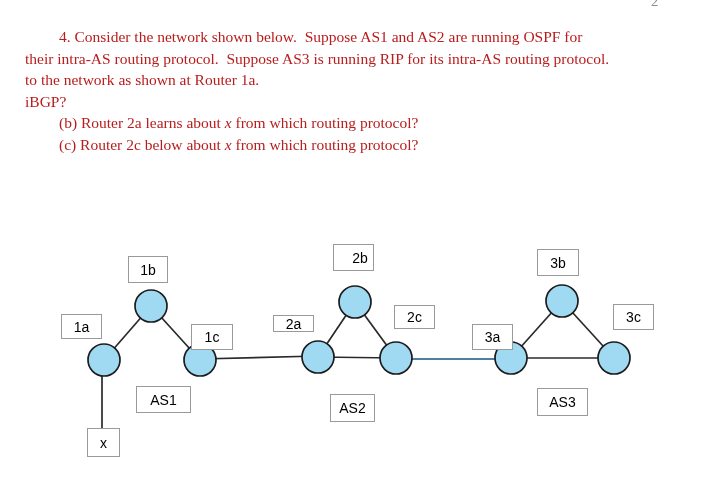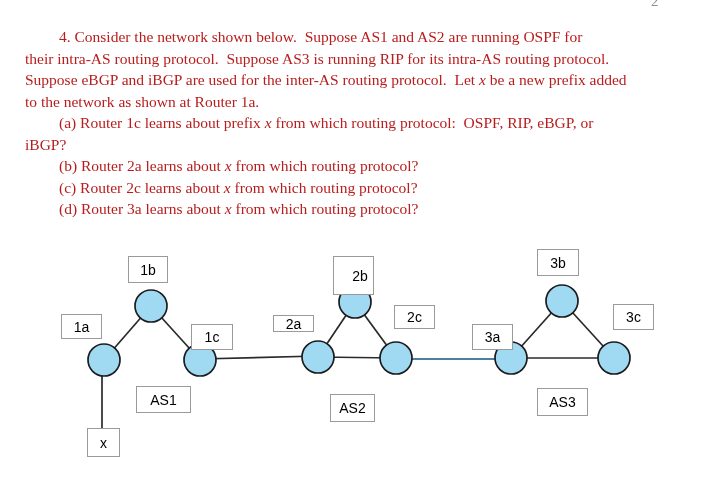--- a/index.html
+++ b/index.html
@@ -57,27 +57,24 @@
 </head>
 <body>
 
 <div class="page">
 
   <div class="page-number">2</div>
 
   <div class="qtext">
     <div class="qline indent"><span>4. Consider the network shown below.  Suppose AS1 and AS2 are running OSPF for</span></div>
     <div class="qline"><span>their intra-AS routing protocol.  Suppose AS3 is running RIP for its intra-AS routing protocol.</span></div>
-    <div class="qline"><span>Suppose eBGP and iBGP are used for the inter-AS routing protocol.  Let </span><span class="it">x</span><span> be a new prefix added</span></div>
     <div class="qline"><span>to the network as shown at Router 1a.</span></div>
-    <div class="qline indent"><span>(a) Router 1c learns about prefix </span><span class="it">x</span><span> from which routing protocol:  OSPF, RIP, eBGP, or</span></div>
     <div class="qline"><span>iBGP?</span></div>
     <div class="qline indent"><span>(b) Router 2a learns about </span><span class="it">x</span><span> from which routing protocol?</span></div>
-    <div class="qline indent"><span>(c) Router 2c learns about </span><span class="it">x</span><span> from which routing protocol?</span></div>
-    <div class="qline indent"><span>(d) Router 3a learns about </span><span class="it">x</span><span> from which routing protocol?</span></div>
+    <div class="qline indent"><span>(c) Router 2c below about </span><span class="it">x</span><span> from which routing protocol?</span></div>
   </div>
 
   <svg id="diagram-svg" viewBox="0 0 709 477" xmlns="http://www.w3.org/2000/svg">
       <line x1="104" y1="360" x2="151" y2="306" stroke="#2a2a2a" stroke-width="1.7"></line>
       <line x1="151" y1="306" x2="200" y2="360" stroke="#2a2a2a" stroke-width="1.7"></line>
       <line x1="200" y1="359" x2="318" y2="356" stroke="#2a2a2a" stroke-width="1.7"></line>
       <line x1="318" y1="357" x2="355" y2="302" stroke="#2a2a2a" stroke-width="1.7"></line>
       <line x1="355" y1="302" x2="396" y2="358" stroke="#2a2a2a" stroke-width="1.7"></line>
       <line x1="318" y1="357" x2="396" y2="358" stroke="#2a2a2a" stroke-width="1.7"></line>
       <line x1="396" y1="359" x2="511" y2="359" stroke="#4e7f9e" stroke-width="2.2"></line>
@@ -94,21 +91,21 @@
       <circle cx="511" cy="358" r="16" fill="#a0daf2" stroke="#1c1c1c" stroke-width="1.7"></circle>
       <circle cx="562" cy="301" r="16" fill="#a0daf2" stroke="#1c1c1c" stroke-width="1.7"></circle>
       <circle cx="614" cy="358" r="16" fill="#a0daf2" stroke="#1c1c1c" stroke-width="1.7"></circle>
     </svg>
 
   <div id="diagram-labels">
       <div class="dlabel" style="left: 61px; top: 314px; width: 41px; height: 25px; border-color: rgb(154, 154, 154);">1a</div>
       <div class="dlabel" style="left: 128px; top: 256px; width: 40px; height: 27px; border-color: rgb(154, 154, 154);">1b</div>
       <div class="dlabel" style="left: 191px; top: 308px; width: 42px; height: 26px; border-color: rgb(154, 154, 154); margin-top: 16px;">1c</div>
       <div class="dlabel" style="left: 273px; top: 315px; width: 41px; height: 17px; border-color: rgb(154, 154, 154);">2a</div>
-      <div class="dlabel" style="left: 333px; top: 256px; width: 41px; height: 39px; border-color: rgb(154, 154, 154); padding-left: 13px;">2b</div>
+      <div class="dlabel" style="left: 333px; top: 244px; width: 41px; height: 27px; border-color: rgb(154, 154, 154); padding-left: 13px;">2b</div>
       <div class="dlabel" style="left: 394px; top: 305px; width: 41px; height: 24px; border-color: rgb(154, 154, 154);">2c</div>
       <div class="dlabel" style="left: 472px; top: 307px; width: 41px; height: 26px; border-color: rgb(154, 154, 154); margin-top: 17px;">3a</div>
       <div class="dlabel" style="left: 537px; top: 249px; width: 42px; height: 27px; border-color: rgb(154, 154, 154);">3b</div>
       <div class="dlabel" style="left: 613px; top: 304px; width: 41px; height: 26px; border-color: rgb(154, 154, 154);">3c</div>
       <div class="dlabel" style="left: 136px; top: 386px; width: 55px; height: 27px; border-color: rgb(154, 154, 154);">AS1</div>
       <div class="dlabel" style="left: 330px; top: 394px; width: 45px; height: 28px; border-color: rgb(154, 154, 154);">AS2</div>
       <div class="dlabel" style="left: 537px; top: 388px; width: 51px; height: 28px; border-color: rgb(154, 154, 154);">AS3</div>
       <div class="dlabel" style="left: 87px; top: 428px; width: 33px; height: 29px; border-color: rgb(154, 154, 154);">x</div>
     </div>
 

